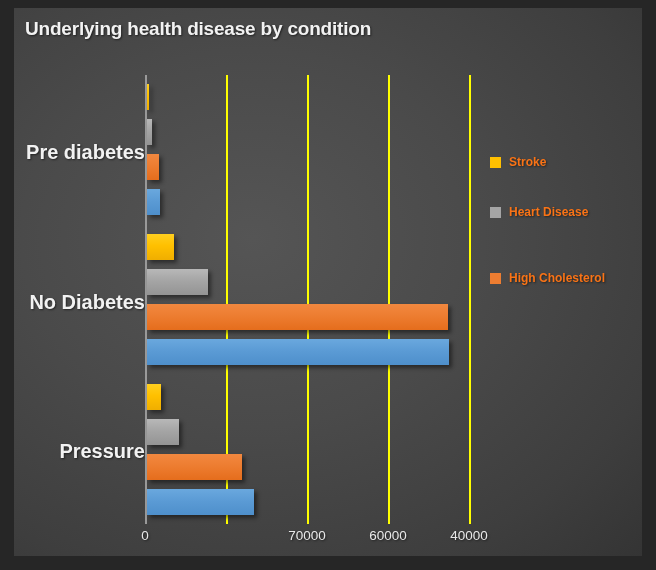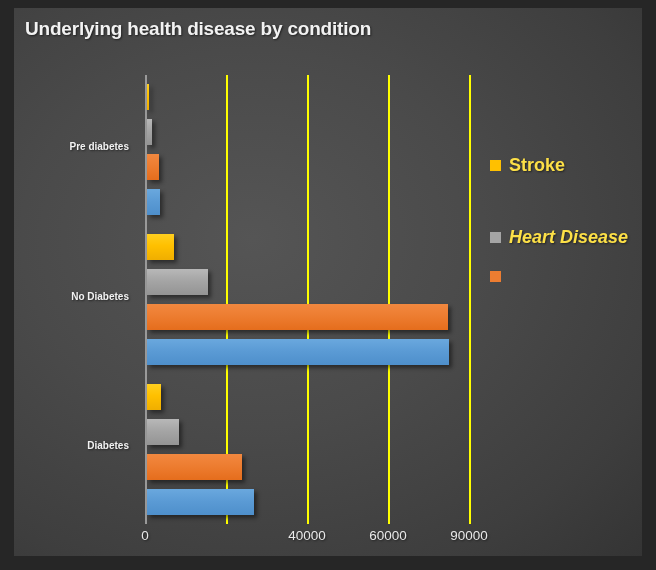--- a/index.html
+++ b/index.html
@@ -66,22 +66,22 @@
     box-shadow: 3px 3px 4px rgba(0,0,0,0.45);
   }
   .bar.s-stroke   { background: linear-gradient(180deg,#ffcf1f 0%,#ffc000 45%,#f0ae00 100%); }
   .bar.s-heart    { background: linear-gradient(180deg,#b8b8b8 0%,#a5a5a5 45%,#949494 100%); }
   .bar.s-chol     { background: linear-gradient(180deg,#f2883f 0%,#ed7d31 45%,#e56d1c 100%); }
   .bar.s-bp       { background: linear-gradient(180deg,#6aa8de 0%,#5b9bd5 45%,#4e8fcb 100%); }
 
   
   .cat-label {
     position: absolute;
-    right: 16px;
-    font-size: 10px;
+    right: 0;
+    font-size: 20px;
     font-weight: bold;
     color: #f2f2f2;
     text-shadow: 1px 1px 2px rgba(0,0,0,0.5);
     white-space: nowrap;
     text-align: right;
   }
   #cat-labels {
     position: absolute;
     left: 0px;
     top: 75px;
@@ -124,38 +124,38 @@
     width: 11px;
     height: 11px;
     margin-right: 8px;
     flex: 0 0 auto;
   }
   .legend-swatch.s-stroke { background: #ffc000; }
   .legend-swatch.s-heart  { background: #a5a5a5; }
   .legend-swatch.s-chol   { background: #ed7d31; }
   .legend-swatch.s-bp     { background: #5b9bd5; }
   .legend-label {
-    font-size: 18px;
+    font-size: 12px;
     font-weight: bold;
-    color: #fde047;
+    color: #f97316;
     text-shadow: 1px 1px 2px rgba(0,0,0,0.5);
   }
 </style>
 </head>
 <body>
 
 <div id="chart-frame">
   <div id="plot-backdrop"></div>
 
   <div id="chart-title">Underlying health disease by condition</div>
 
   <div id="cat-labels">
       <div class="cat-label" style="top: 65.8333px;">Pre diabetes</div>
       <div class="cat-label" style="top: 215.5px; margin-left: 32px;">No Diabetes</div>
-      <div class="cat-label" style="top: 365.167px;">Diabetes</div>
+      <div class="cat-label" style="top: 365.167px;">Pressure</div>
     </div>
 
   <div id="plot-area">
       <div class="gridline axis-line" style="left: 0px;"></div>
       <div class="gridline" style="left: 81px;"></div>
       <div class="gridline" style="left: 162px;"></div>
       <div class="gridline" style="left: 243px;"></div>
       <div class="gridline" style="left: 324px;"></div>
       <div class="bar s-stroke" style="left: 2px; top: 9.33333px; width: 1.62px;"></div>
       <div class="bar s-heart" style="left: 2px; top: 44.3333px; width: 4.86px;"></div>
@@ -167,31 +167,32 @@
       <div class="bar s-bp" style="left: 2px; top: 264px; width: 301.725px;"></div>
       <div class="bar s-stroke" style="left: 2px; top: 308.667px; width: 13.77px;"></div>
       <div class="bar s-heart" style="left: 2px; top: 343.667px; width: 32.4px;"></div>
       <div class="bar s-chol" style="left: 2px; top: 378.667px; width: 95.175px;"></div>
       <div class="bar s-bp" style="left: 2px; top: 413.667px; width: 106.515px;"></div>
     </div>
 
   <div id="x-ticks">
       <div class="x-tick" style="left: 0px;">0</div>
       <div class="x-tick" style="left: 81px; margin-top: 40px;">20000</div>
-      <div class="x-tick" style="left: 162px;">40000</div>
+      <div class="x-tick" style="left: 162px;">70000</div>
       <div class="x-tick" style="left: 243px;">60000</div>
-      <div class="x-tick" style="left: 324px;">90000</div>
+      <div class="x-tick" style="left: 324px;">40000</div>
     </div>
 
   <div id="legend">
       <div class="legend-item" style="top: 0px;">
         <span class="legend-swatch s-stroke"></span>
         <span class="legend-label">Stroke</span>
       </div>
-      <div class="legend-item" style="top: 72px; font-style: italic;">
+      <div class="legend-item" style="top: 50px;">
         <span class="legend-swatch s-heart"></span>
         <span class="legend-label">Heart Disease</span>
       </div>
       <div class="legend-item" style="top: 116px;">
         <span class="legend-swatch s-chol"></span>
+        <span class="legend-label">High Cholesterol</span>
       </div>
     </div>
 </div>
 
 </body></html>

